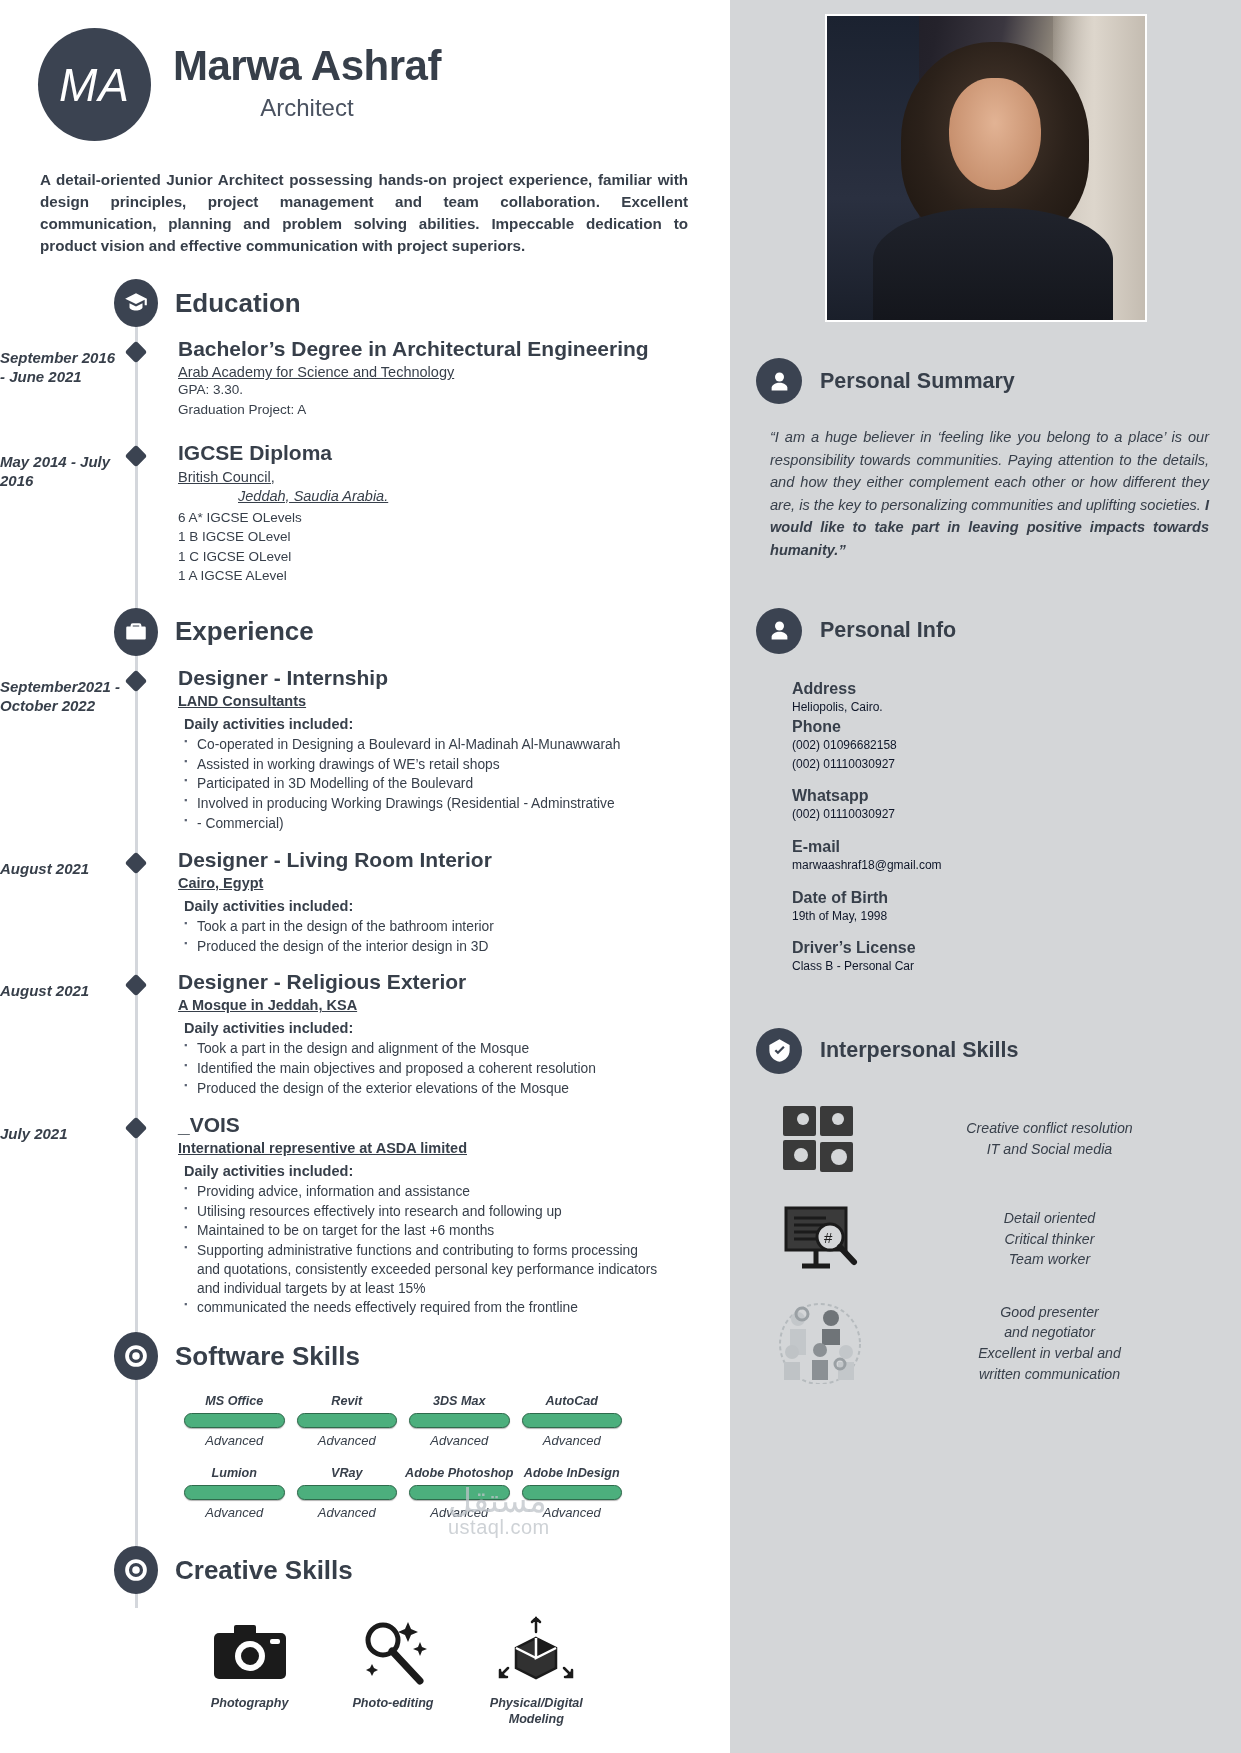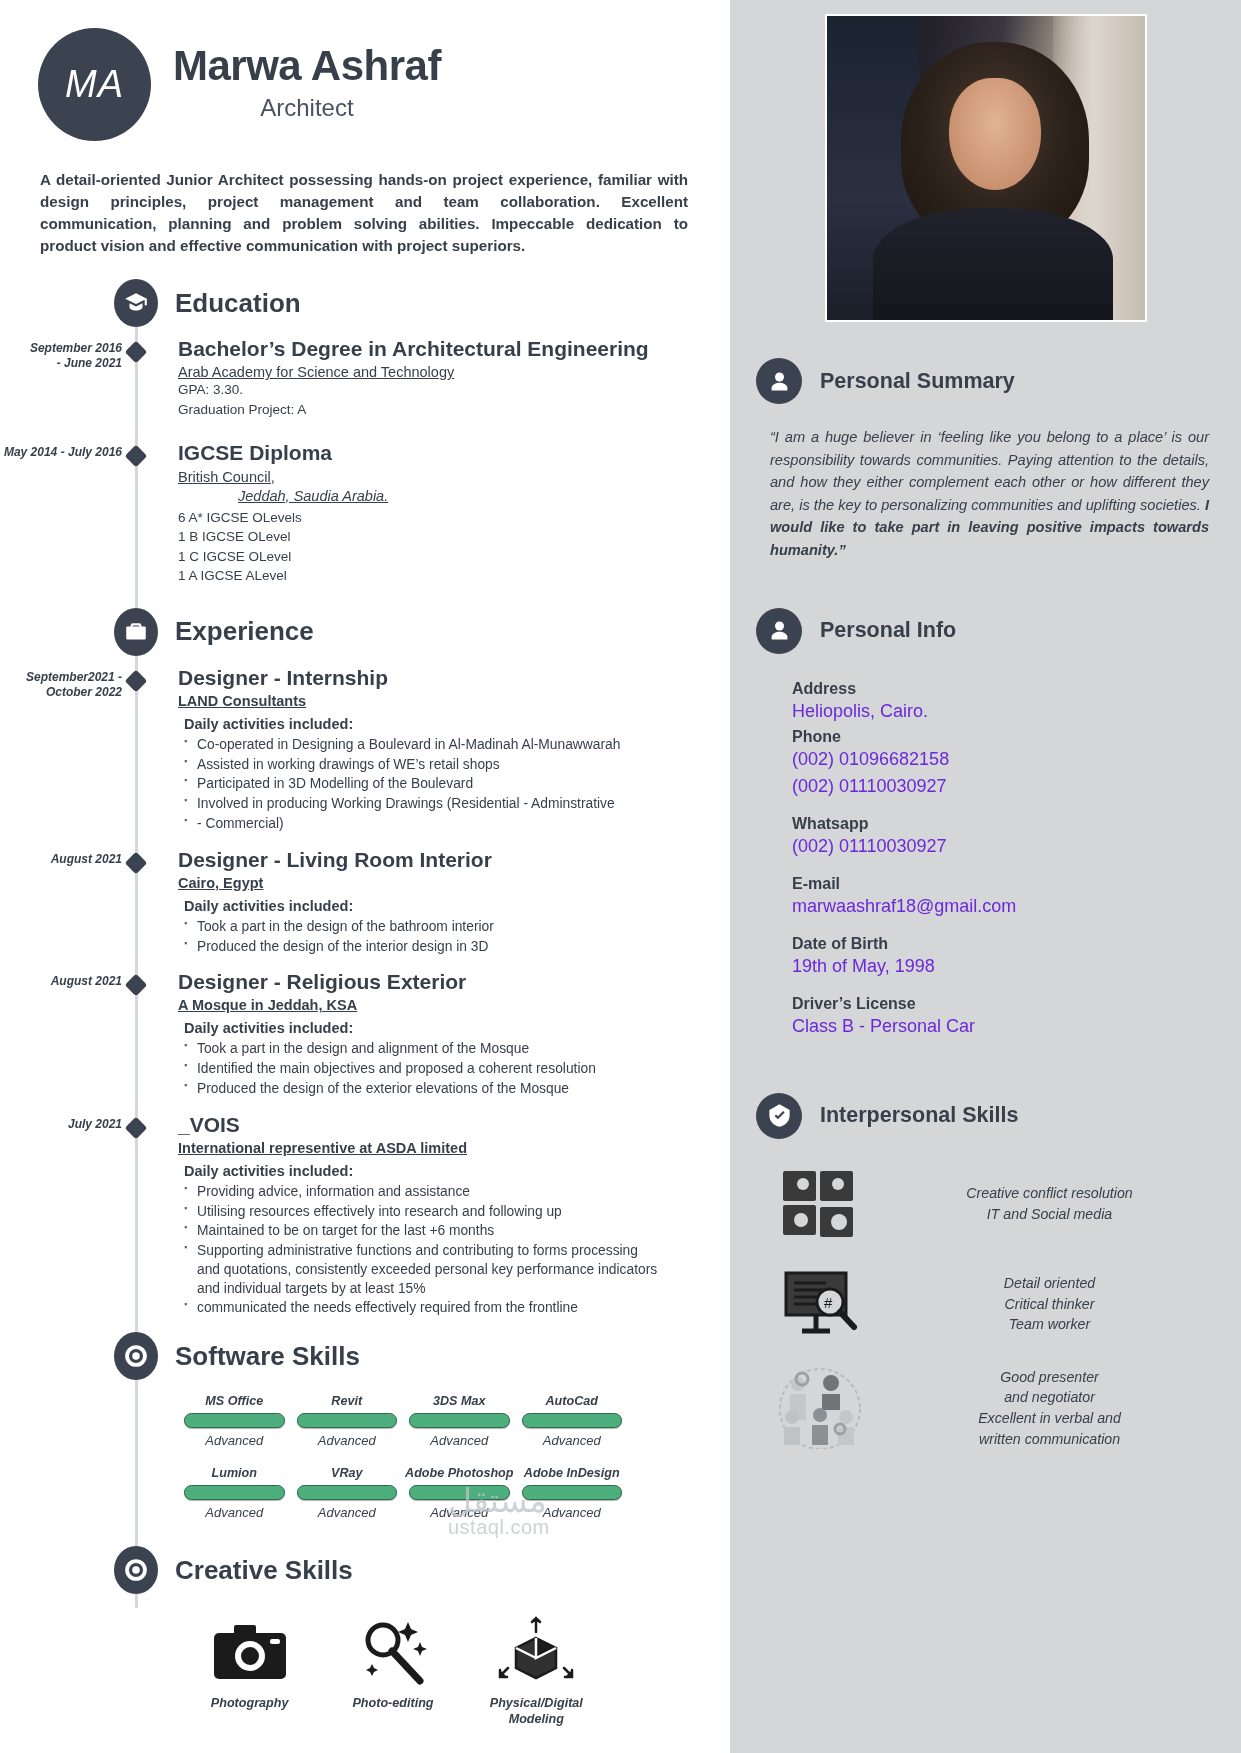--- a/index.html
+++ b/index.html
@@ -14,21 +14,21 @@
   .page { position: relative; width: 1241px; height: 1753px; display: flex; }
 
   
   .left { width: 730px; position: relative; padding: 0; }
 
   .header { display: flex; align-items: flex-start; padding: 28px 0 0 38px; }
   .avatar-circle {
     width: 113px; height: 113px; border-radius: 50%;
     background: #3b4351; color: #ffffff;
     display: flex; align-items: center; justify-content: center;
-    font-style: italic; font-size: 38px; letter-spacing: 1px;
+    font-style: italic; font-size: 46px; letter-spacing: 1px;
     font-family: "Liberation Sans", sans-serif; font-weight: 400;
     flex: 0 0 auto;
   }
   .name-block { margin-left: 22px; margin-top: 16px; }
   .name { font-size: 42px; font-weight: bold; letter-spacing: -0.5px; color: #373f4a; line-height: 1.05; }
   .role { font-size: 24px; color: #4a5260; font-weight: 400; margin-top: 6px; text-align: center; }
 
   .summary {
     margin: 28px 42px 0 40px;
     font-size: 15.2px; font-weight: bold; line-height: 1.45;
@@ -46,22 +46,22 @@
     position: absolute; left: 114px; top: 0;
     width: 44px; height: 48px; border-radius: 50%;
     background: #3b4351; color: #fff;
     display: flex; align-items: center; justify-content: center;
   }
   .sec-badge svg { width: 26px; height: 26px; fill: #ffffff; }
   .sec-title { margin-left: 175px; font-size: 26px; font-weight: bold; color: #373f4a; }
 
   .entry { position: relative; margin-top: 10px; }
   .entry .date {
-    position: absolute; left: 0; top: 4px; width: 122px;
-    text-align: right; font-size: 12px; font-style: italic; font-weight: bold;
+    position: absolute; left: 0; top: 12px; width: 122px;
+    text-align: left; font-size: 15px; font-style: italic; font-weight: bold;
     color: #373f4a; line-height: 1.25;
   }
   .entry .dot {
     position: absolute; left: 128px; top: 7px;
     width: 16px; height: 16px; background: #3b4351;
     transform: rotate(45deg); border-radius: 3px;
   }
   .entry .body { margin-left: 178px; padding-right: 36px; }
   .e-title { font-size: 21px; font-weight: bold; color: #373f4a; line-height: 1.15; }
   .e-sub { font-size: 14.5px; color: #373f4a; margin-top: 3px; text-decoration: underline; }
@@ -134,21 +134,21 @@
 
   .quote {
     margin: 22px 6px 0 14px; font-size: 14.6px; font-style: italic;
     line-height: 1.55; text-align: justify; color: #373f4a;
   }
   .quote b { font-weight: bold; }
 
   .info { margin: 26px 0 0 36px; }
   .info .lab { font-size: 16px; font-weight: bold; color: #373f4a; margin-top: 14px; }
   .info .lab.tight { margin-top: 2px; }
-  .info .val { font-size: 18px; color: #6d28d9; line-height: 1.55; }
+  .info .val { font-size: 12px; color: #0f172a; line-height: 1.55; }
 
   .ip-row { display: flex; align-items: center; margin-top: 28px; }
   .ip-ico { width: 128px; display: flex; justify-content: center; align-items: center; }
   .ip-ico svg { fill: #3a3a3a; }
   .ip-txt { flex: 1; font-size: 14.2px; font-style: italic; line-height: 1.45; color: #373f4a; text-align: center; }
 </style>
 </head>
 <body>
 
 <div class="page">

